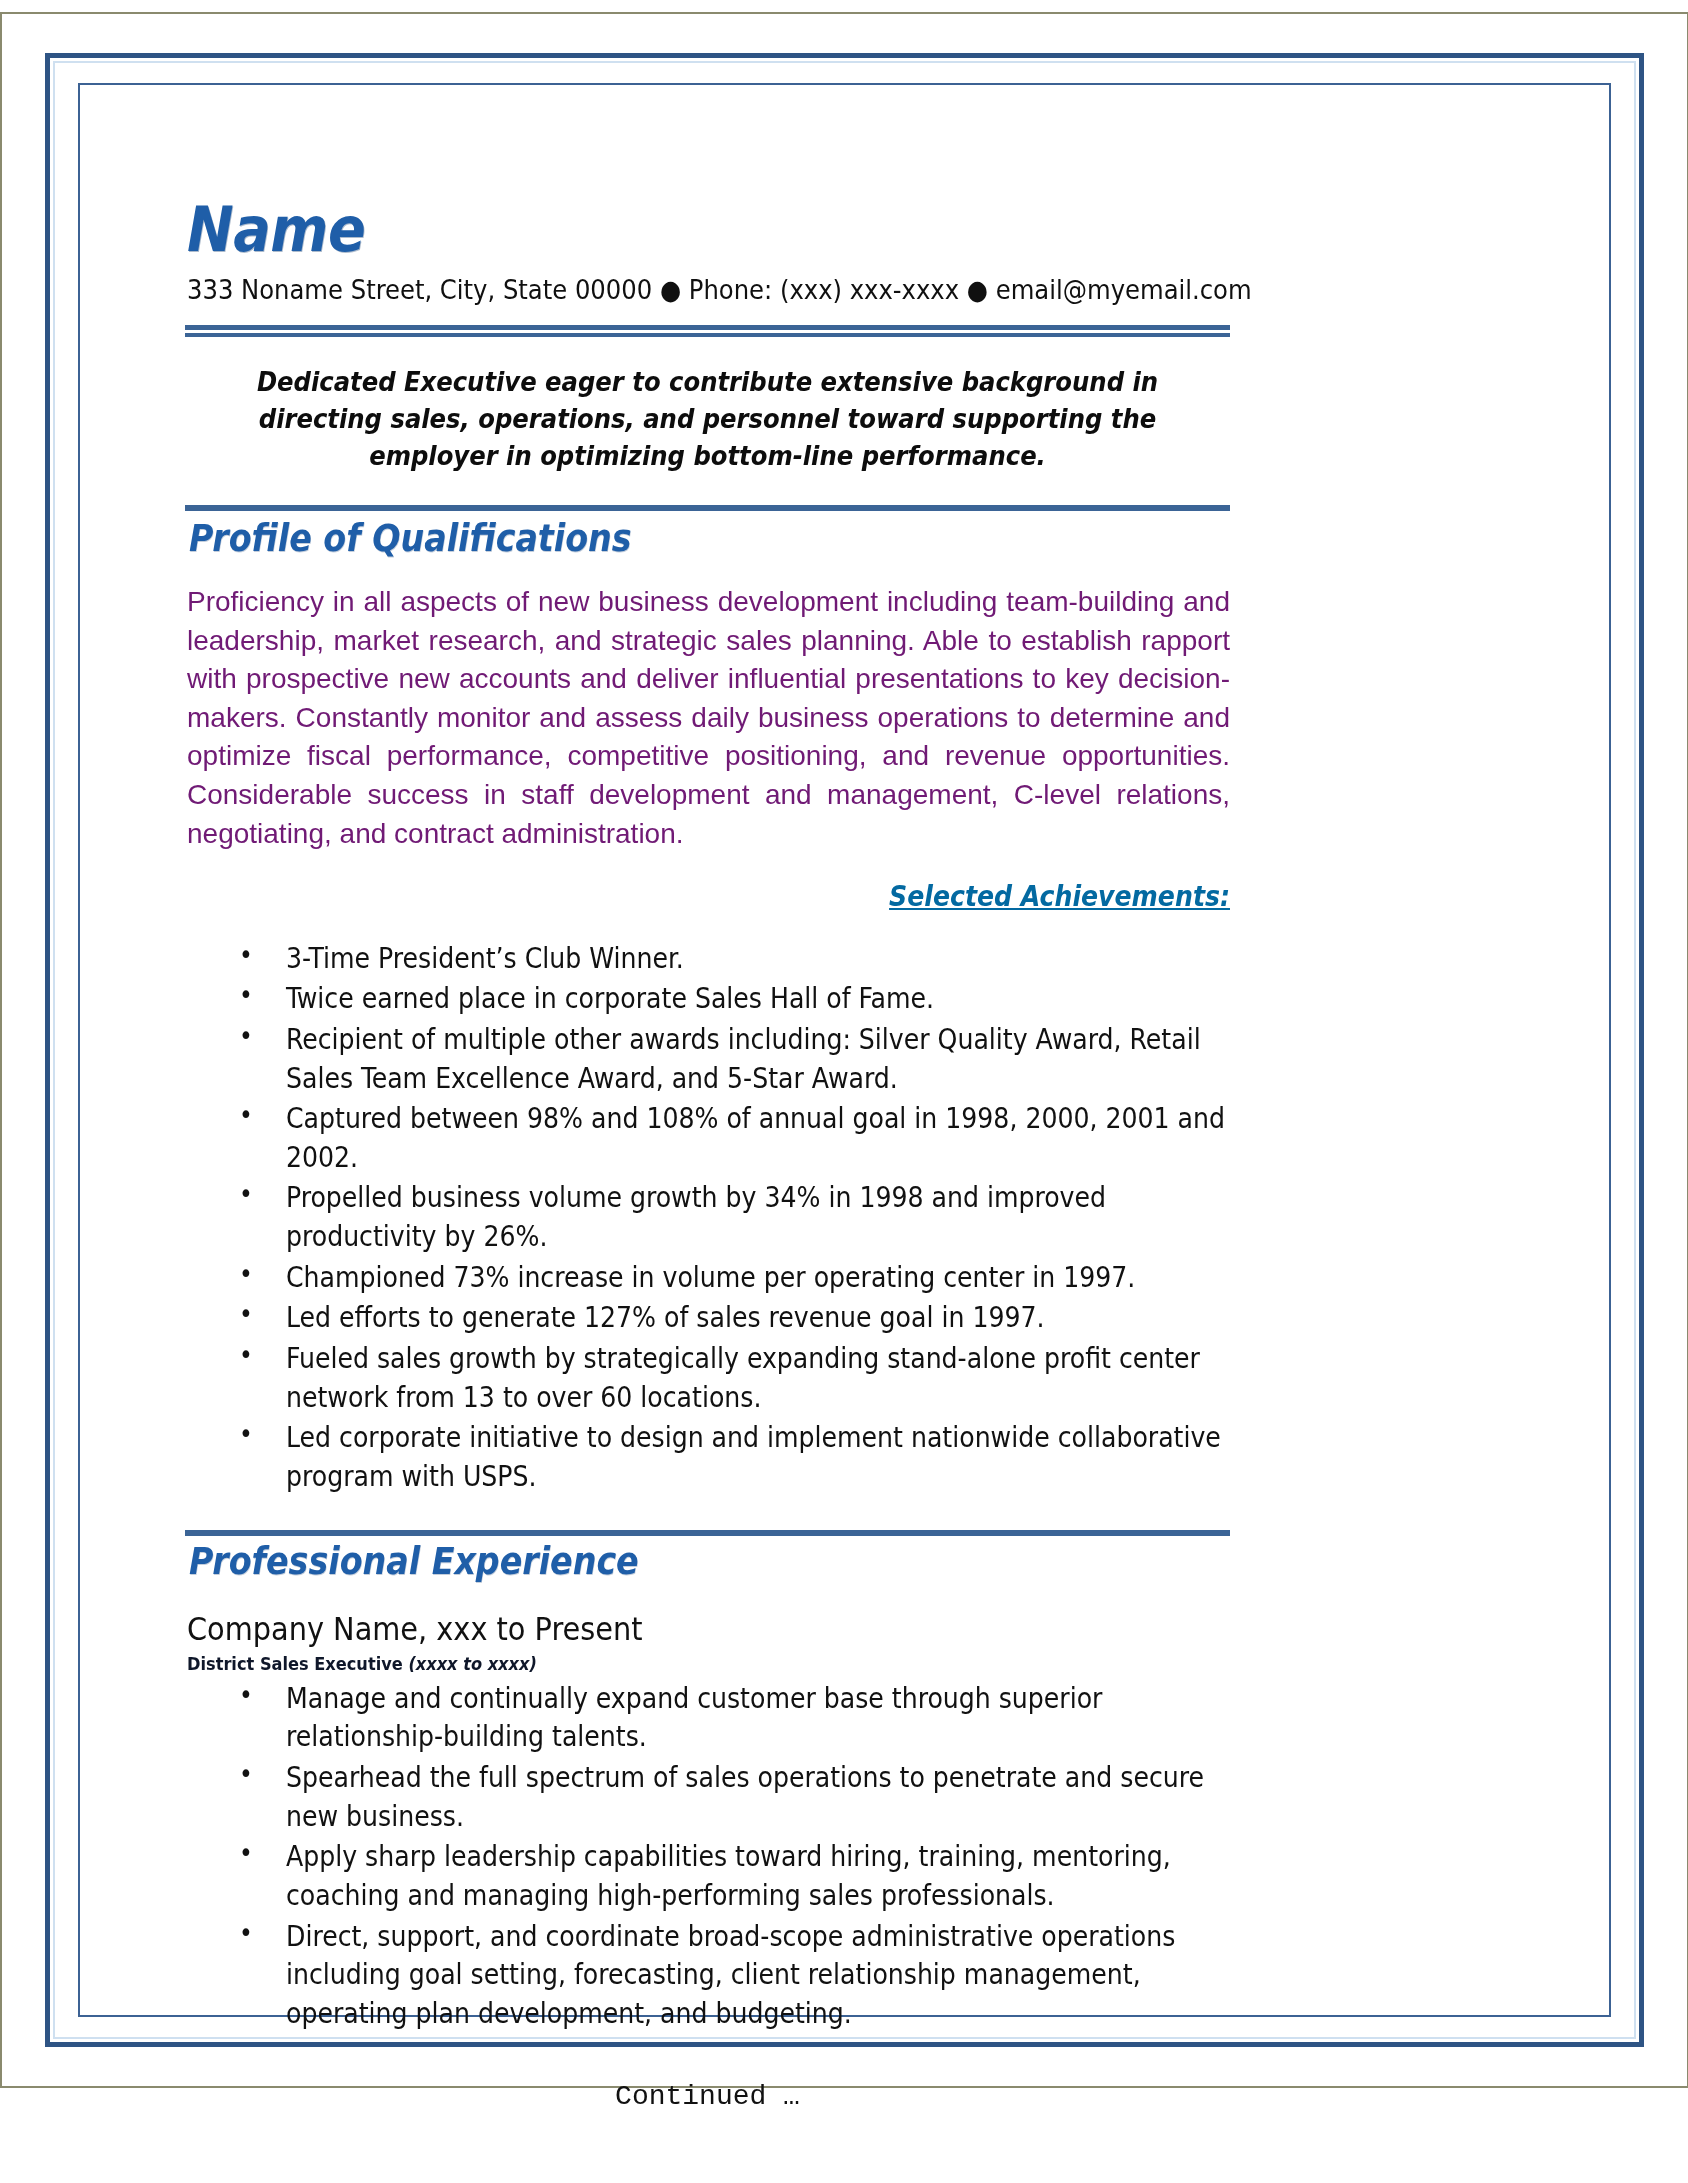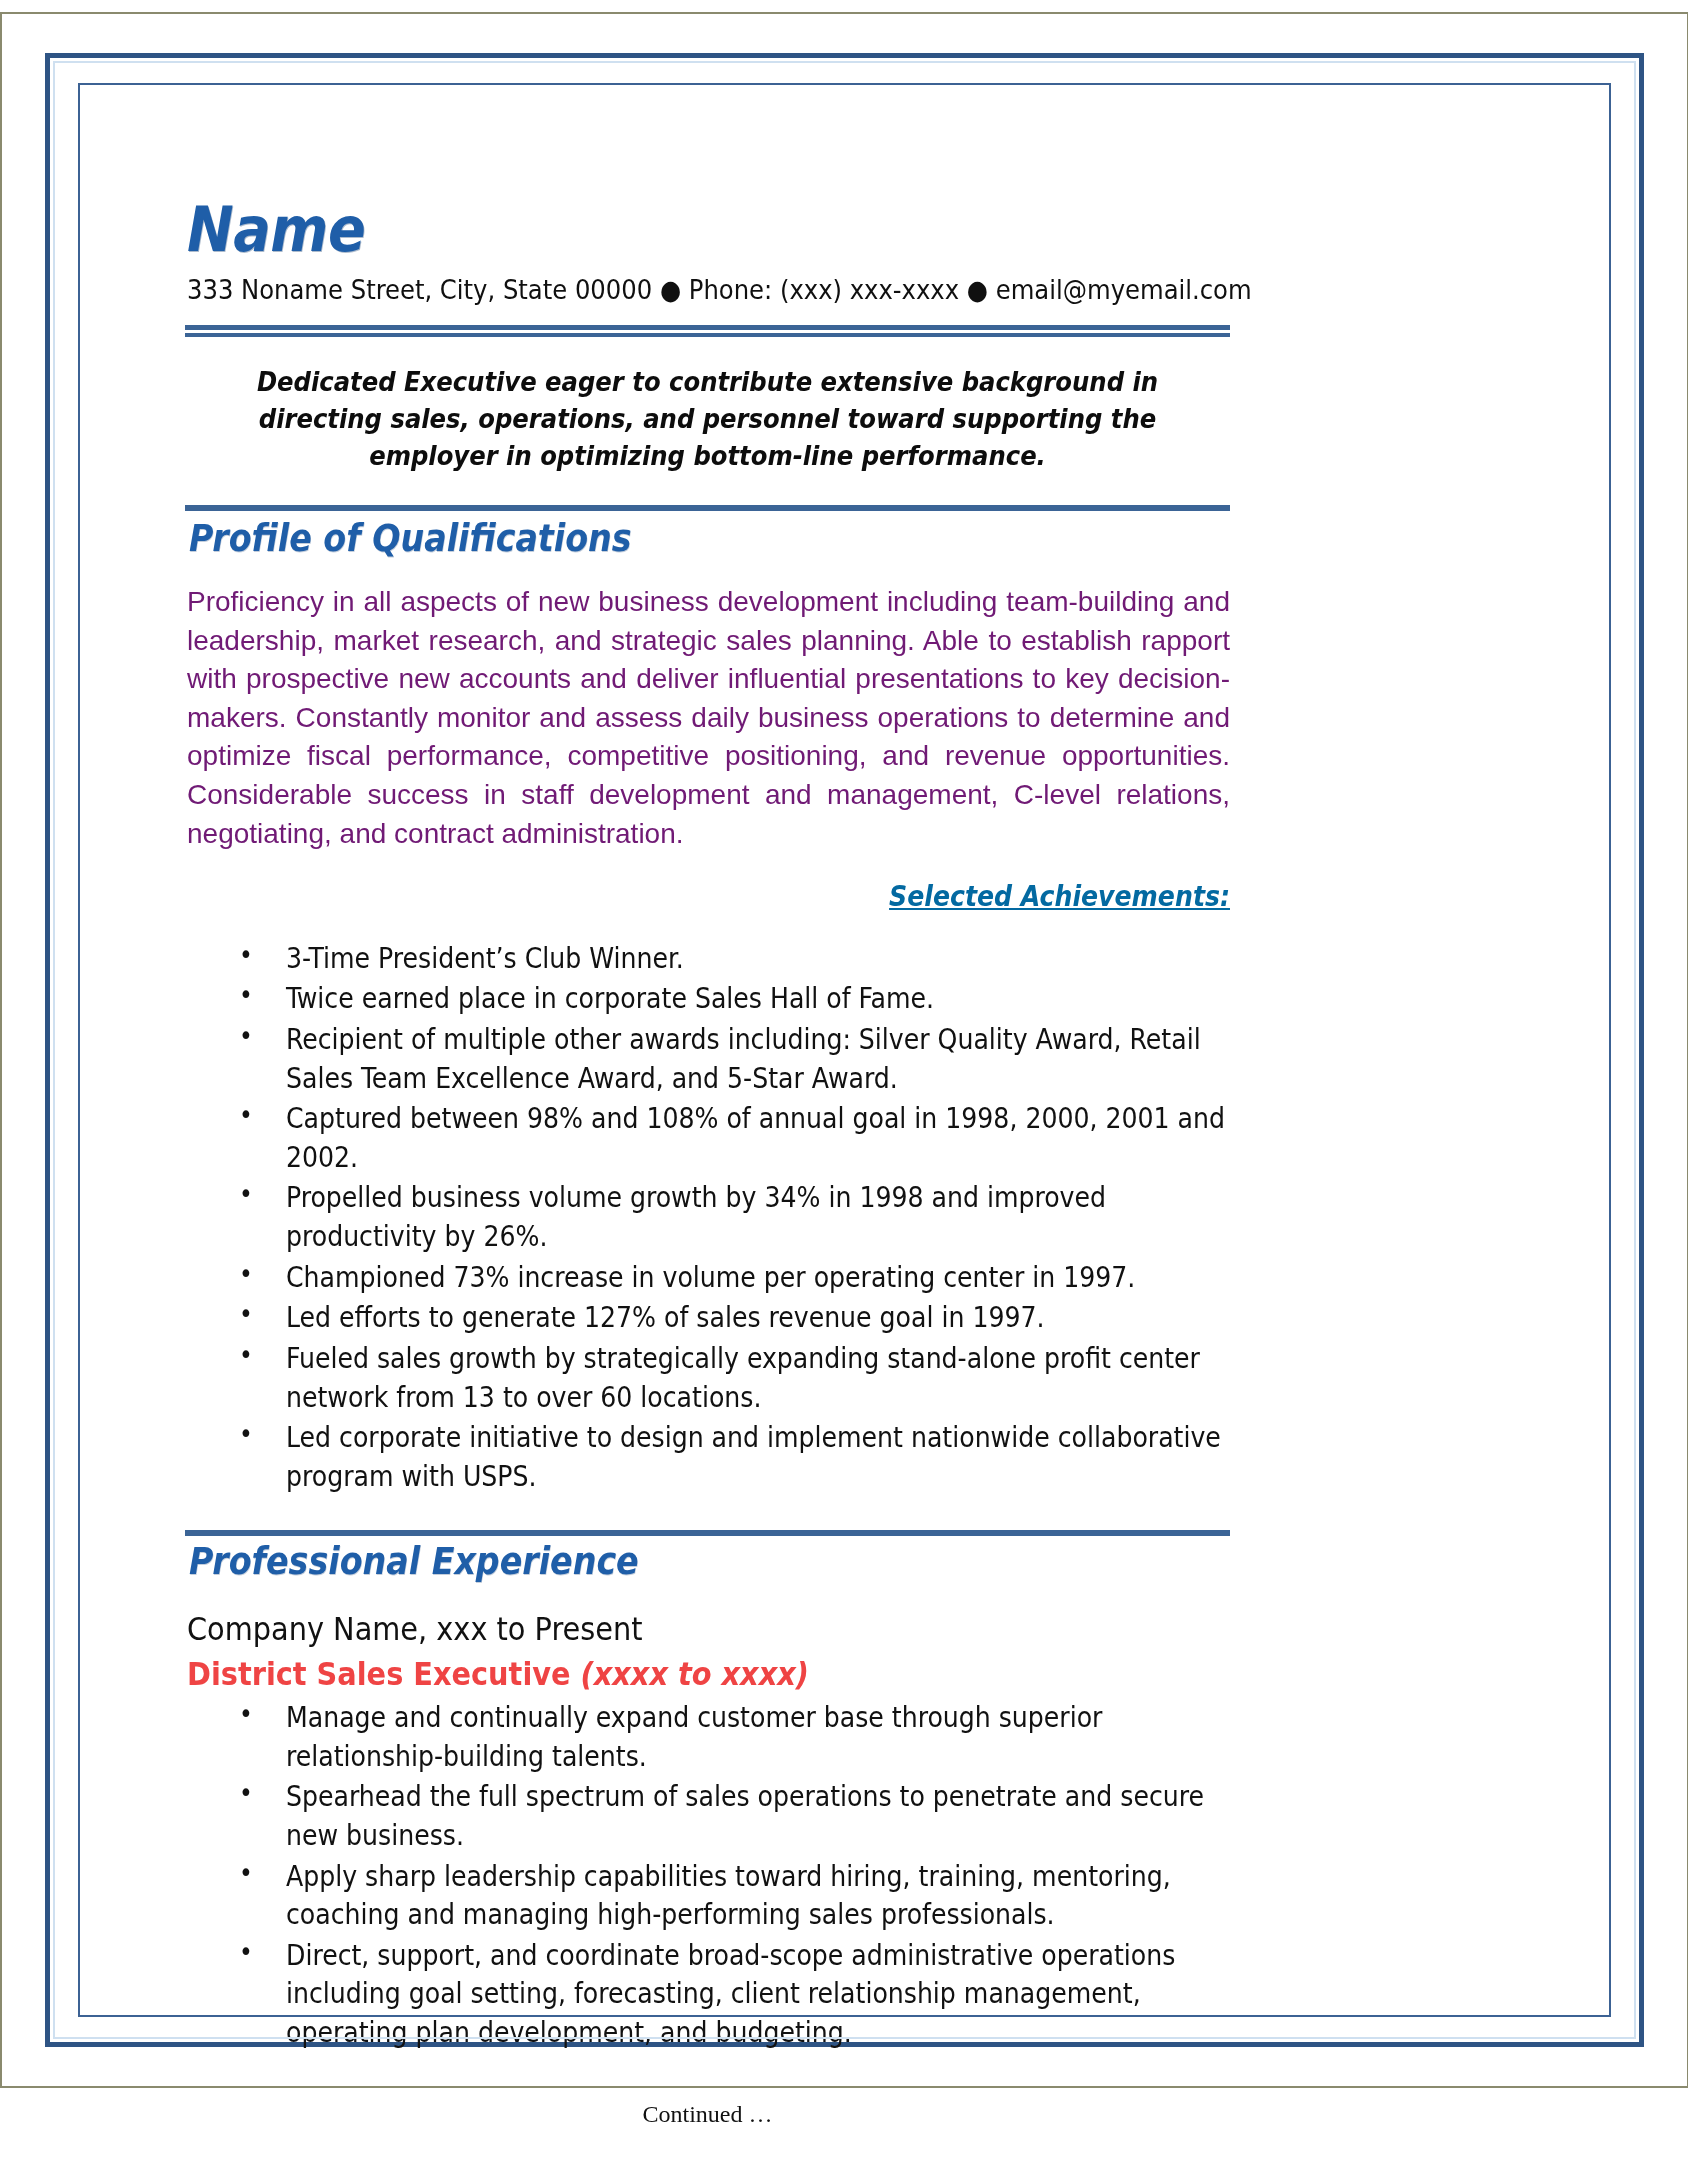--- a/index.html
+++ b/index.html
@@ -177,34 +177,34 @@
 
   .job-company {
     font-family: "Liberation Sans Narrow", "DejaVu Sans Condensed", "Liberation Sans", sans-serif;
     font-size: 32px;
     line-height: 1.38;
     color: #111111;
     margin: 0 0 1px 2px;
   }
   .job-title {
     font-family: "Liberation Sans Narrow", "DejaVu Sans Condensed", "Liberation Sans", sans-serif;
-    font-size: 32px;
-    font-weight: 700;
-    line-height: 1.38;
-    color: #ef4444;
+    font-size: 18px;
+    font-weight: 700;
+    line-height: 1.38;
+    color: #0f172a;
     margin: 0 0 3px 2px;
   }
   .job-title .dates {
     font-style: italic;
     font-weight: 700;
   }
 
   .continued {
-    font-family: Liberation Serif, serif;
-    font-size: 24px;
+    font-family: Liberation Mono, monospace;
+    font-size: 28px;
     line-height: 1.3;
     color: #111111;
     text-align: center;
     margin: 46px 0 0 0;
   }
 
   .experience-block { margin-top: 34px; }
 </style>
 </head>
 <body>

